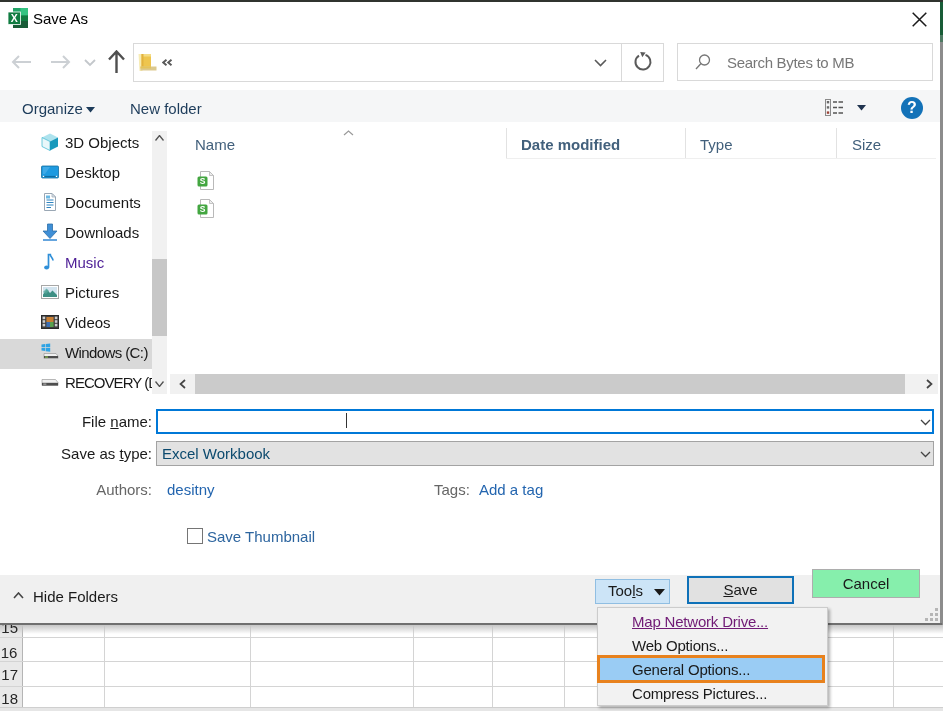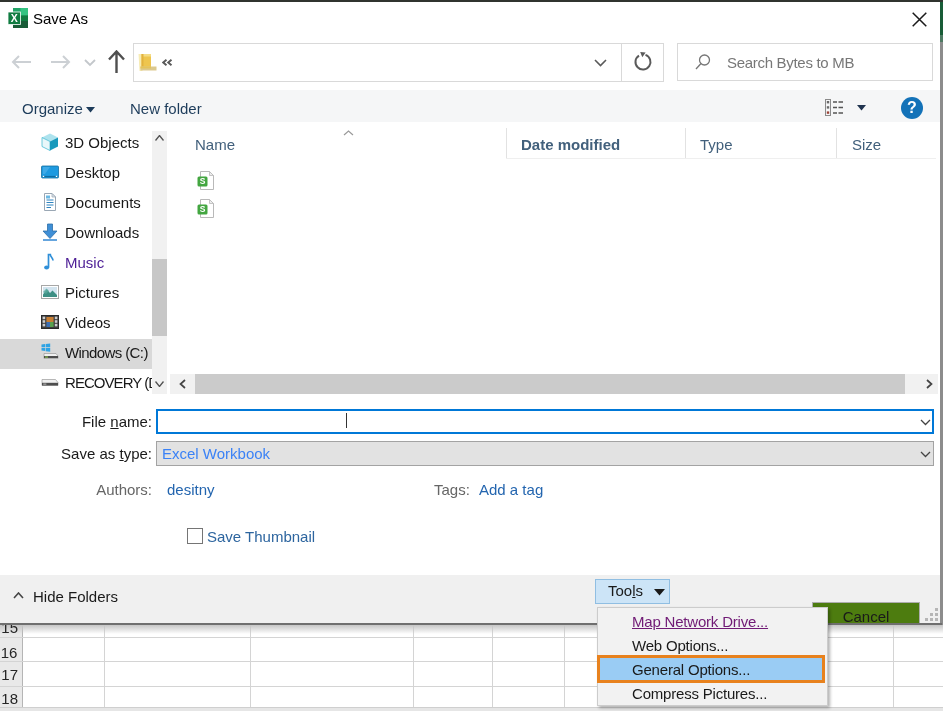--- a/index.html
+++ b/index.html
@@ -234,21 +234,21 @@
 
     <div class="abs txt" style="left:0px; top:413px; width:152px; text-align:right; font-size:15px; color:#1a1a1a;">File <span style="text-decoration:underline">n</span>ame:</div>
     <div class="abs" style="left:156px; top:409px; width:778px; height:25px; border:2px solid #0078d7; background:#fff;"></div>
     <div class="abs" style="left:346px; top:413px; width:1px; height:15px; background:#333;"></div>
     <svg class="abs" style="left:920px; top:419px;" width="11" height="7" viewBox="0 0 11 7">
       <path d="M1 1 L5.5 5.5 L10 1" stroke="#444" stroke-width="1.3" fill="none"></path>
     </svg>
 
     <div class="abs txt" style="left:0px; top:445px; width:152px; text-align:right; font-size:15px; color:#1a1a1a;">Save as <span style="text-decoration:underline">t</span>ype:</div>
     <div class="abs" style="left:156px; top:441px; width:778px; height:25px; border:1px solid #a3a3a3; background:#e2e2e2;"></div>
-    <div class="abs txt" style="left:162px; top:445px; font-size:15px; color:#3b82f6;">Excel Workbook</div>
+    <div class="abs txt" style="left:162px; top:445px; font-size:15px; color:#0c4a6e;">Excel Workbook</div>
     <svg class="abs" style="left:920px; top:451px;" width="11" height="7" viewBox="0 0 11 7">
       <path d="M1 1 L5.5 5.5 L10 1" stroke="#444" stroke-width="1.3" fill="none"></path>
     </svg>
 
     <div class="abs txt" style="left:0px; top:481px; width:152px; text-align:right; font-size:15px; color:#666;">Authors:</div>
     <div class="abs txt" style="left:167px; top:481px; font-size:15px; color:#2365af;">desitny</div>
     <div class="abs txt" style="left:434px; top:481px; font-size:15px; color:#666;">Tags:</div>
     <div class="abs txt" style="left:479px; top:481px; font-size:15px; color:#2365af;">Add a tag</div>
 
     <div class="abs" style="left:187px; top:528px; width:16px; height:16px; border:1px solid #757575; background:#fff;"></div>
@@ -259,21 +259,22 @@
       <path d="M1 6 L5.5 1 L10 6" stroke="#454545" stroke-width="1.6" fill="none"></path>
     </svg>
     <div class="abs txt" style="left:33px; top:588px; font-size:15px; color:#1a1a1a;">Hide Folders</div>
 
     <div class="abs" style="left:595px; top:579px; width:75px; height:25px; background:#cce4f7; border:1px solid #90bee2;"></div>
     <div class="abs txt" style="left:608px; top:582px; font-size:15px; color:#1a1a1a;">Too<span style="text-decoration:underline">l</span>s</div>
     <svg class="abs" style="left:654px; top:589px;" width="11" height="7" viewBox="0 0 11 7">
       <path d="M0 0 L11 0 L5.5 6.5 Z" fill="#1a1a1a"></path>
     </svg>
 
-    <div class="abs" style="left:812px; top:602px; width:108px; height:29px; background:#4d7c0f; border:1px solid #adadad; text-align:center; font-size:15px; color:#1a1a1a; line-height:27px;">Cancel</div>
+    <div class="abs" style="left:687px; top:576px; width:107px; height:28px; background:#e1e1e1; border:2px solid #0e71b8; text-align:center; font-size:15px; color:#1a1a1a; line-height:24px;"><span style="text-decoration:underline">S</span>ave</div>
+    <div class="abs" style="left:812px; top:569px; width:108px; height:29px; background:#86efac; border:1px solid #adadad; text-align:center; font-size:15px; color:#1a1a1a; line-height:27px;">Cancel</div>
 
     <svg class="abs" style="left:925px; top:608px;" width="14" height="14" viewBox="0 0 14 14">
       <rect x="10" y="0" width="3" height="3" fill="#b5b5b5"></rect>
       <rect x="5" y="5" width="3" height="3" fill="#b5b5b5"></rect>
       <rect x="10" y="5" width="3" height="3" fill="#b5b5b5"></rect>
       <rect x="0" y="10" width="3" height="3" fill="#b5b5b5"></rect>
       <rect x="5" y="10" width="3" height="3" fill="#b5b5b5"></rect>
       <rect x="10" y="10" width="3" height="3" fill="#b5b5b5"></rect>
     </svg>
   </div>

